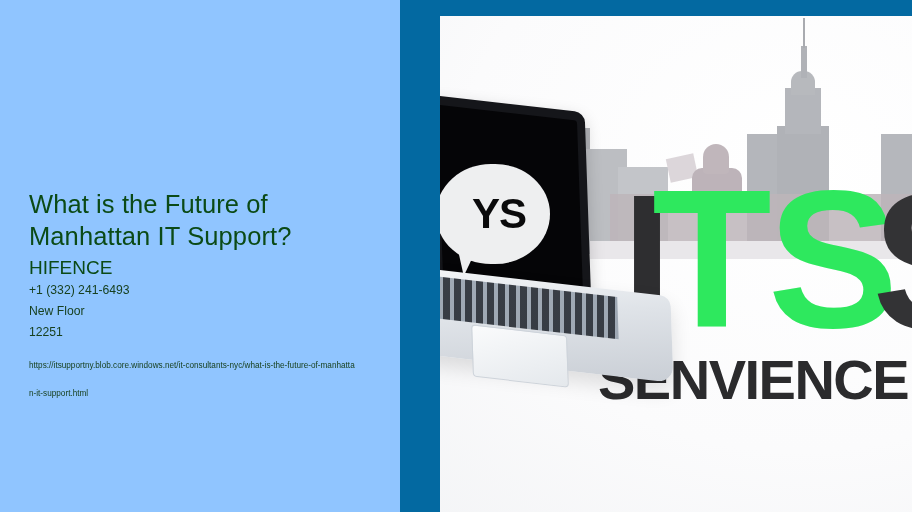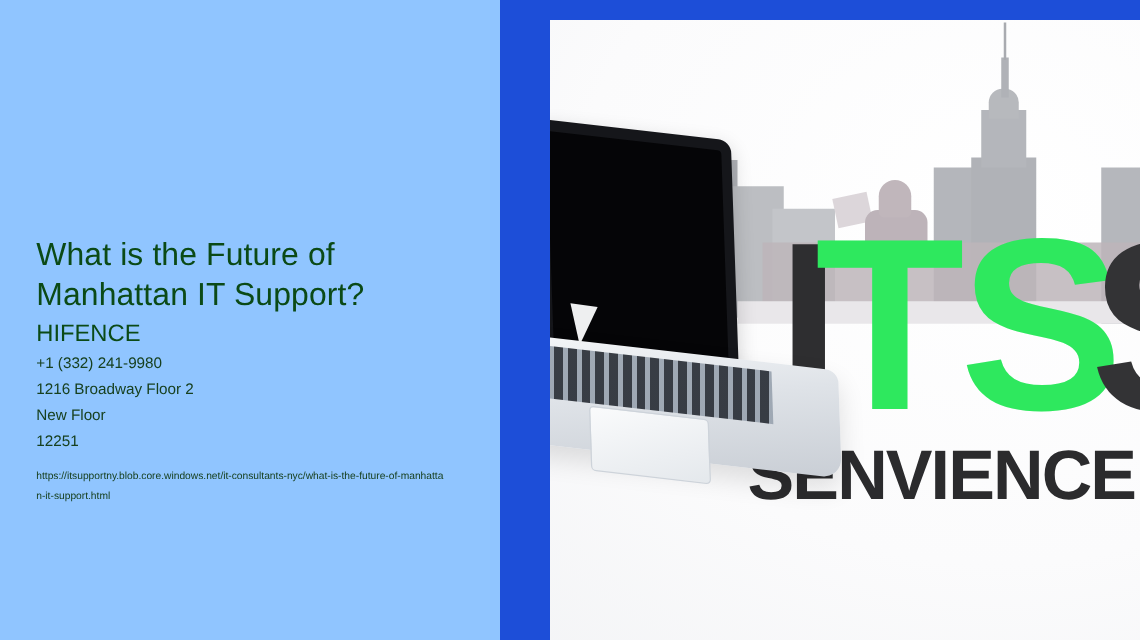--- a/index.html
+++ b/index.html
@@ -8,21 +8,21 @@
     background: #ffffff;
   }
   body {
     font-family: "Liberation Sans", sans-serif;
   }
   #page {
     position: relative;
     width: 912px;
     height: 512px;
     overflow: hidden;
-    background: #1d4ed8;
+    background: #0369a1;
   }
 
   
   #info-panel {
     position: absolute;
     left: 0;
     top: 0;
     width: 400px;
     height: 512px;
     background: #90c5ff;
@@ -53,21 +53,21 @@
   .contact-line {
     font-size: 12.2px;
     line-height: 21px;
     color: #17401f;
     font-weight: 400;
     white-space: nowrap;
   }
   #source-url {
     margin-top: 9px;
     font-size: 8.2px;
-    line-height: 16px;
+    line-height: 28px;
     color: #17401f;
     width: 330px;
     word-break: break-all;
   }
 
   
   #promo-image {
     position: absolute;
     left: 400px;
     top: 0;
@@ -214,23 +214,22 @@
 <div id="page">
 
   <section id="info-panel">
     <div id="info-block">
 
       <h1 id="page-title">What is the Future of
 Manhattan IT Support?</h1>
 
       <div id="company-name">HIFENCE</div>
 
-      <div class="contact-line">+1 (332) 241-9980</div>
-
-      <div class="contact-line">1216 Broadway Floor 2</div>
+      <div class="contact-line">+1 (332) 241-6493</div>
+
 
       <div class="contact-line">New Floor</div>
 
       <div class="contact-line">12251</div>
 
       <div id="source-url">https://itsupportny.blob.core.windows.net/it-consultants-nyc/what-is-the-future-of-manhattan-it-support.html</div>
 
     </div>
   </section>
 
@@ -267,16 +266,19 @@
 
     <div id="laptop">
       <div id="lid">
         <div id="screen"></div>
       </div>
       <div id="base"></div>
       <div id="keyboard"></div>
       <div id="trackpad"></div>
 
       <div id="bubble-tail"></div>
+      <div id="speech-bubble">
+        <span id="bubble-text">YS</span>
+      </div>
     </div>
   </figure>
 
 </div>
 
 </body></html>

